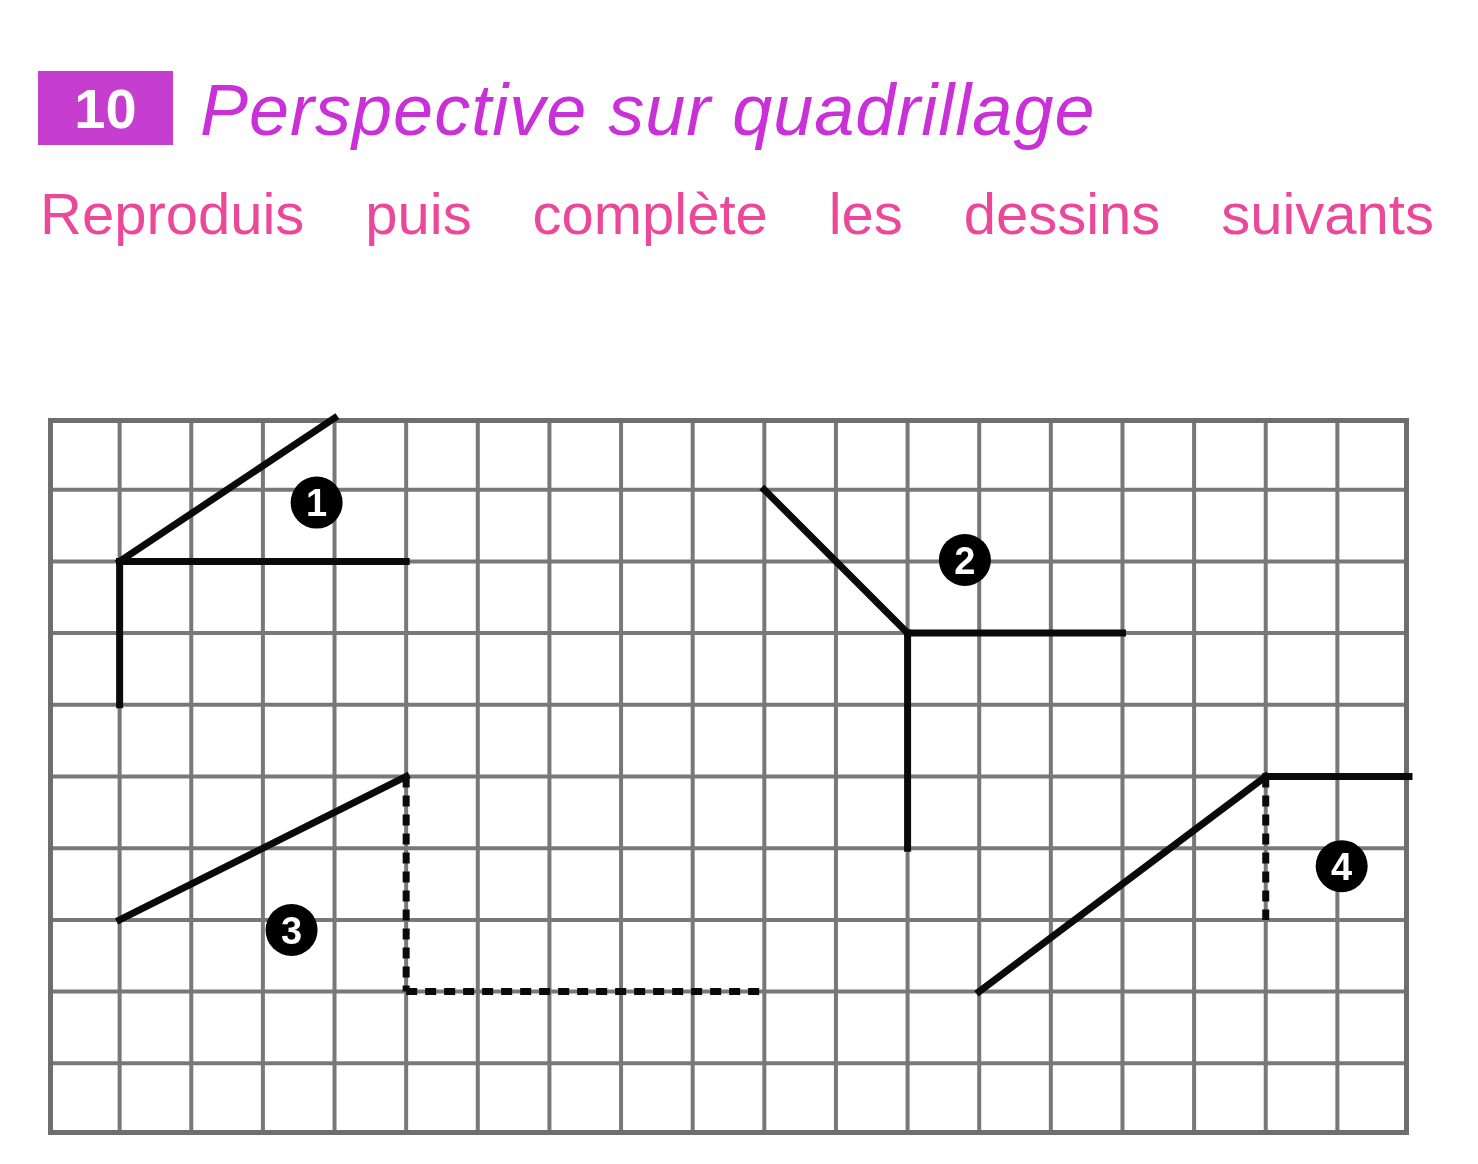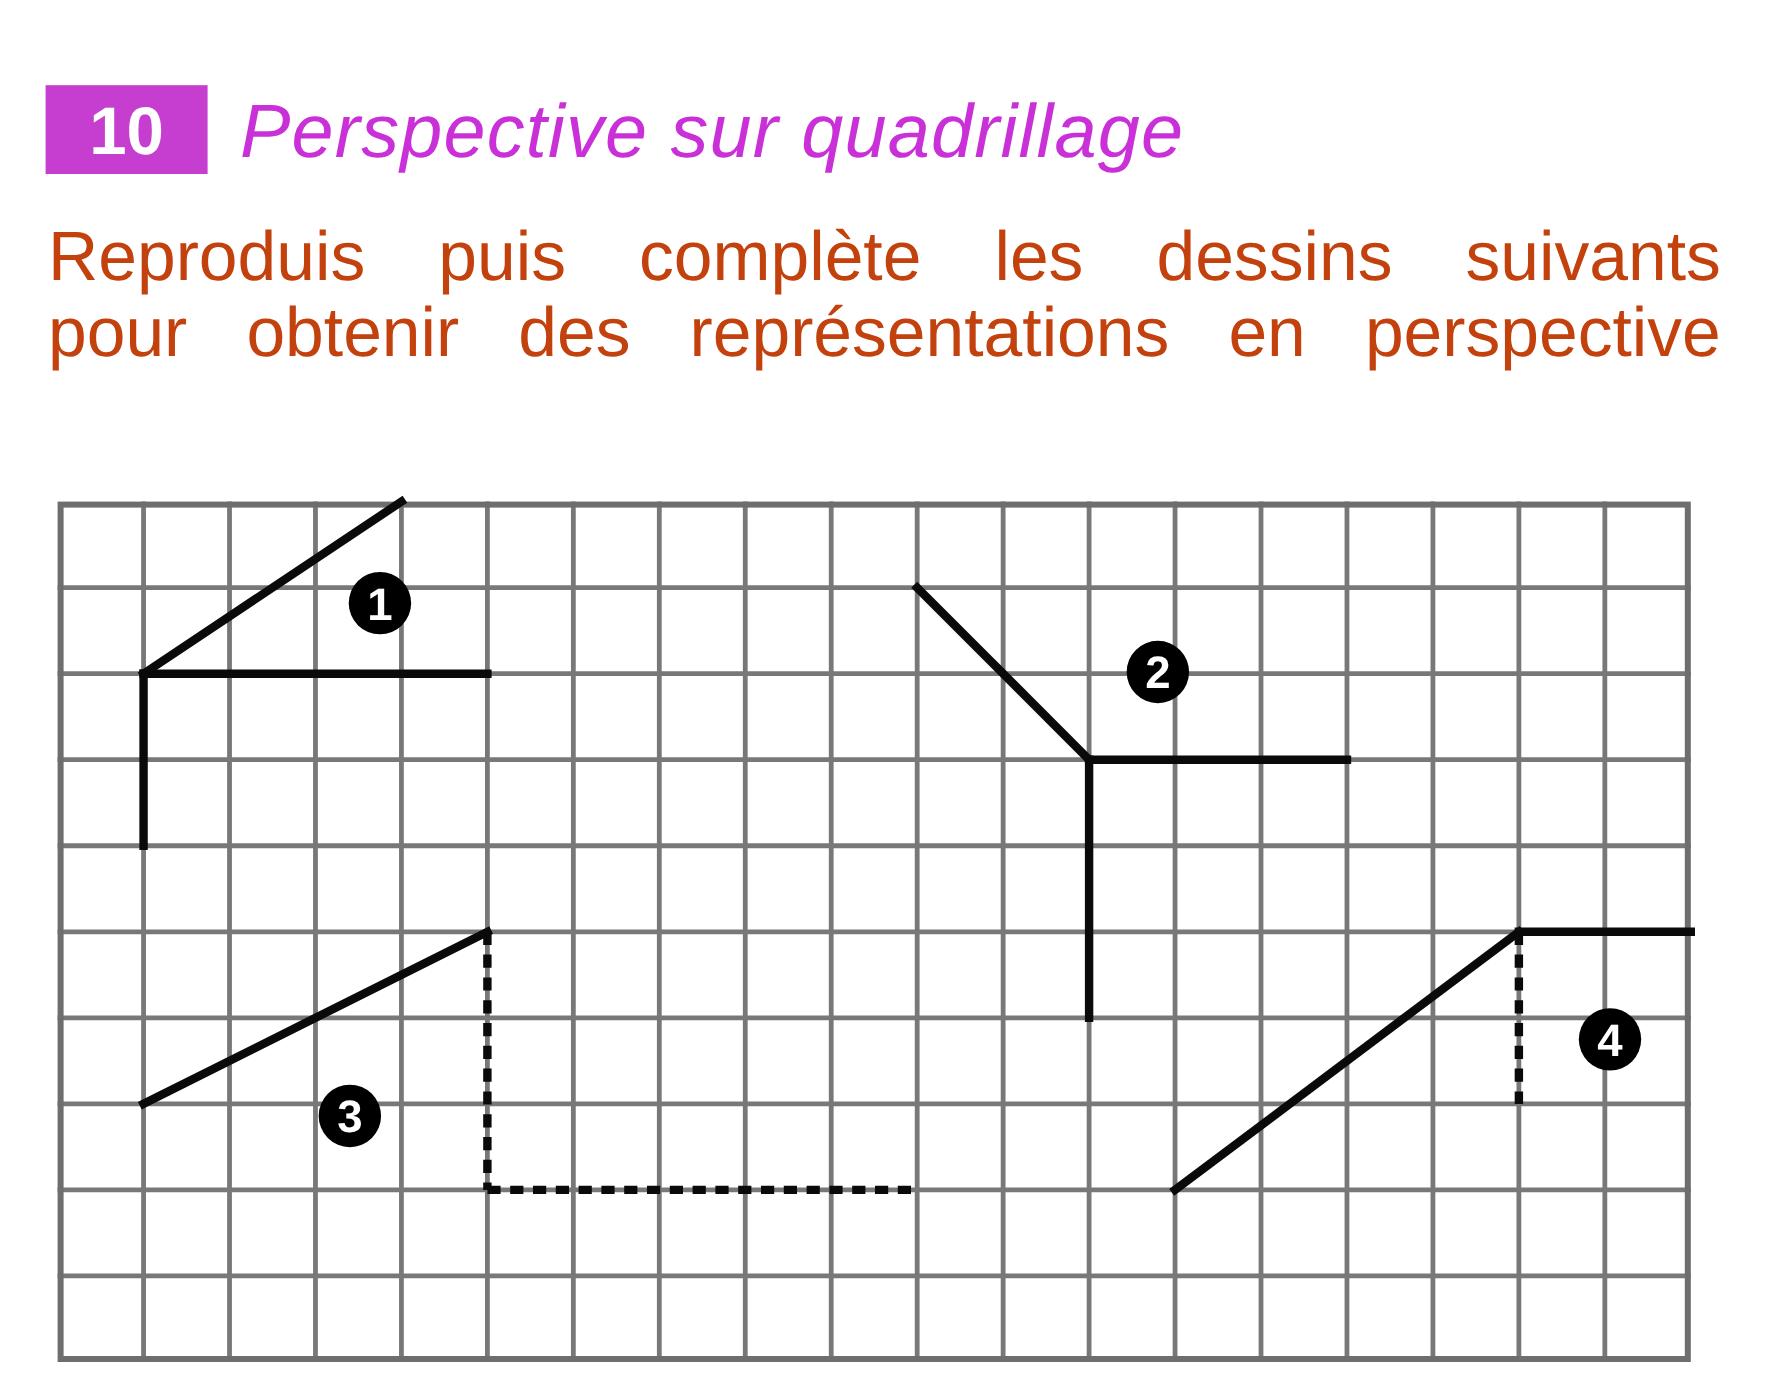--- a/index.html
+++ b/index.html
@@ -18,31 +18,31 @@
     position: absolute;
     left: 38px; top: 53px;
     width: 135px; height: 74px;
     display: flex; align-items: center; justify-content: center;
     font-size: 56px; font-weight: bold; color: #ffffff;
   }
   .exo-title {
     position: absolute;
     left: 200px; top: 56px;
     height: 72px; line-height: 72px;
-    font-size: 63px; font-style: italic; font-weight: 500;
+    font-size: 72px; font-style: italic; font-weight: 500;
     letter-spacing: 1px;
     white-space: nowrap;
   }
   .instructions {
     position: absolute;
     left: 40px; top: 164px;
     width: 1394px;
     font-size: 58px; line-height: 64px;
     letter-spacing: 0px;
-    color: #c2410c;
+    color: #ec4899;
   }
   .instr-line { white-space: nowrap; }
   .instr-line.just {
     white-space: normal;
     text-align: justify;
     text-align-last: justify;
   }
   .grid-figure {
     position: absolute;
     left: 48px; top: 400px;
@@ -54,21 +54,20 @@
 
 <div class="sheet">
 
   <div class="exo-header">
     <div class="exo-num" style="background: rgb(197, 62, 207); color: rgb(255, 255, 255);">10</div>
     <div class="exo-title" style="color: rgb(202, 48, 216);">Perspective sur quadrillage</div>
   </div>
 
   <div class="instructions">
     <div class="instr-line just">Reproduis puis complète les dessins suivants</div>
-    <div class="instr-line just">pour obtenir des représentations en perspective</div>
   </div>
 
   <div class="grid-figure">
     <svg xmlns="http://www.w3.org/2000/svg" width="1361" height="717" viewBox="0 0 1361 717">
         <line x1="71.63157894736842" y1="0" x2="71.63157894736842" y2="717" stroke="#787878" stroke-width="4" stroke-linecap="butt"></line>
         <line x1="143.26315789473685" y1="0" x2="143.26315789473685" y2="717" stroke="#787878" stroke-width="4" stroke-linecap="butt"></line>
         <line x1="214.89473684210526" y1="0" x2="214.89473684210526" y2="717" stroke="#787878" stroke-width="4" stroke-linecap="butt"></line>
         <line x1="286.5263157894737" y1="0" x2="286.5263157894737" y2="717" stroke="#787878" stroke-width="4" stroke-linecap="butt"></line>
         <line x1="358.15789473684214" y1="0" x2="358.15789473684214" y2="717" stroke="#787878" stroke-width="4" stroke-linecap="butt"></line>
         <line x1="429.7894736842105" y1="0" x2="429.7894736842105" y2="717" stroke="#787878" stroke-width="4" stroke-linecap="butt"></line>

